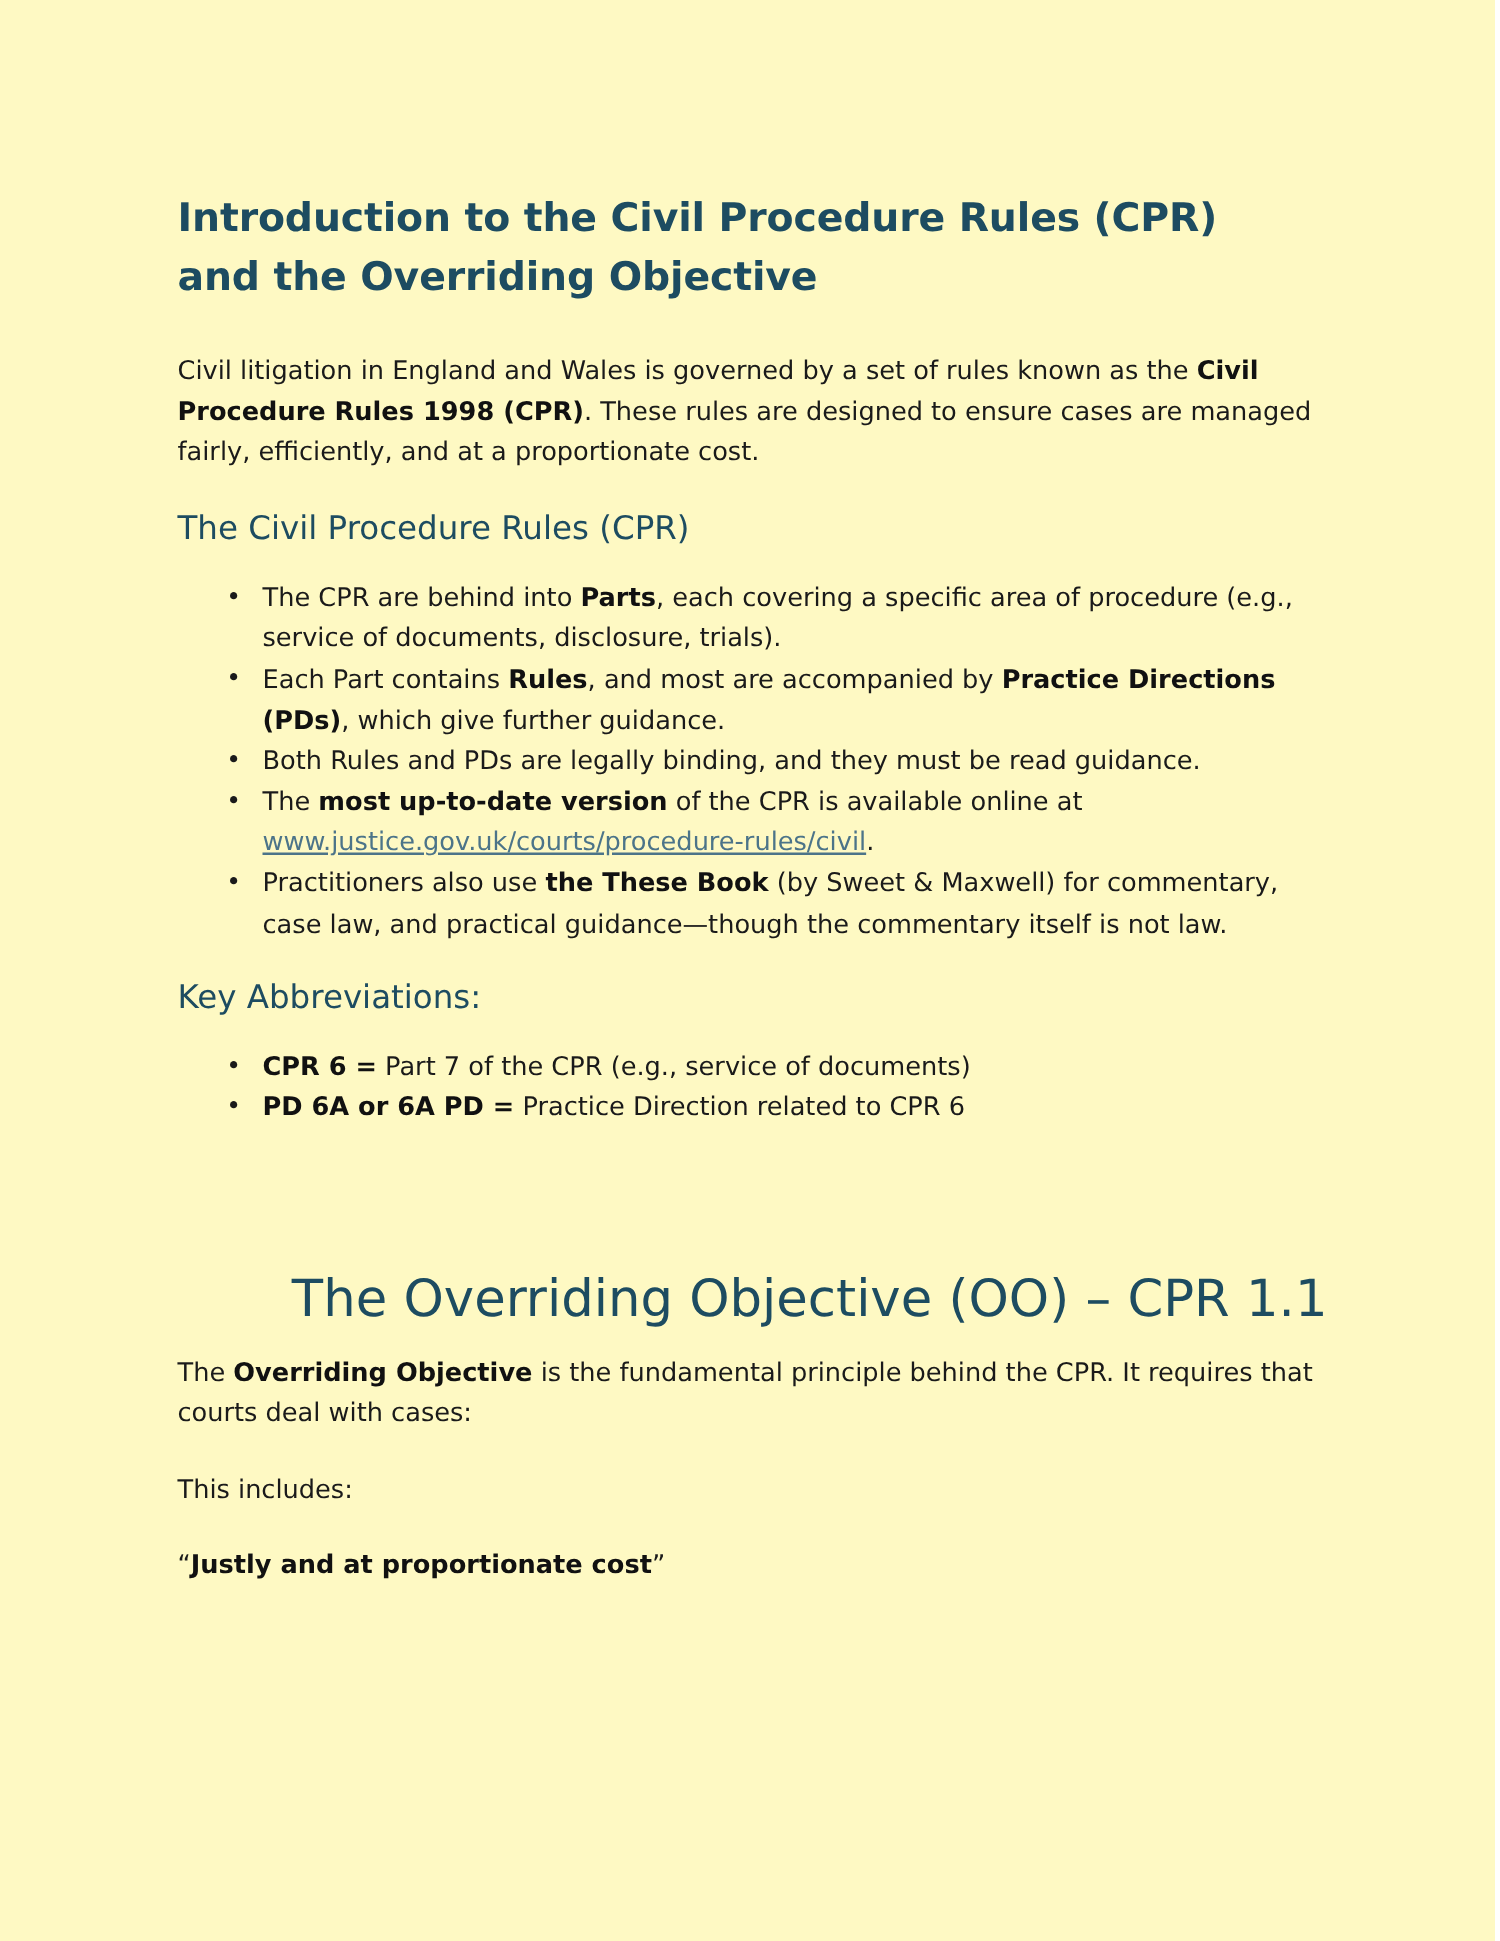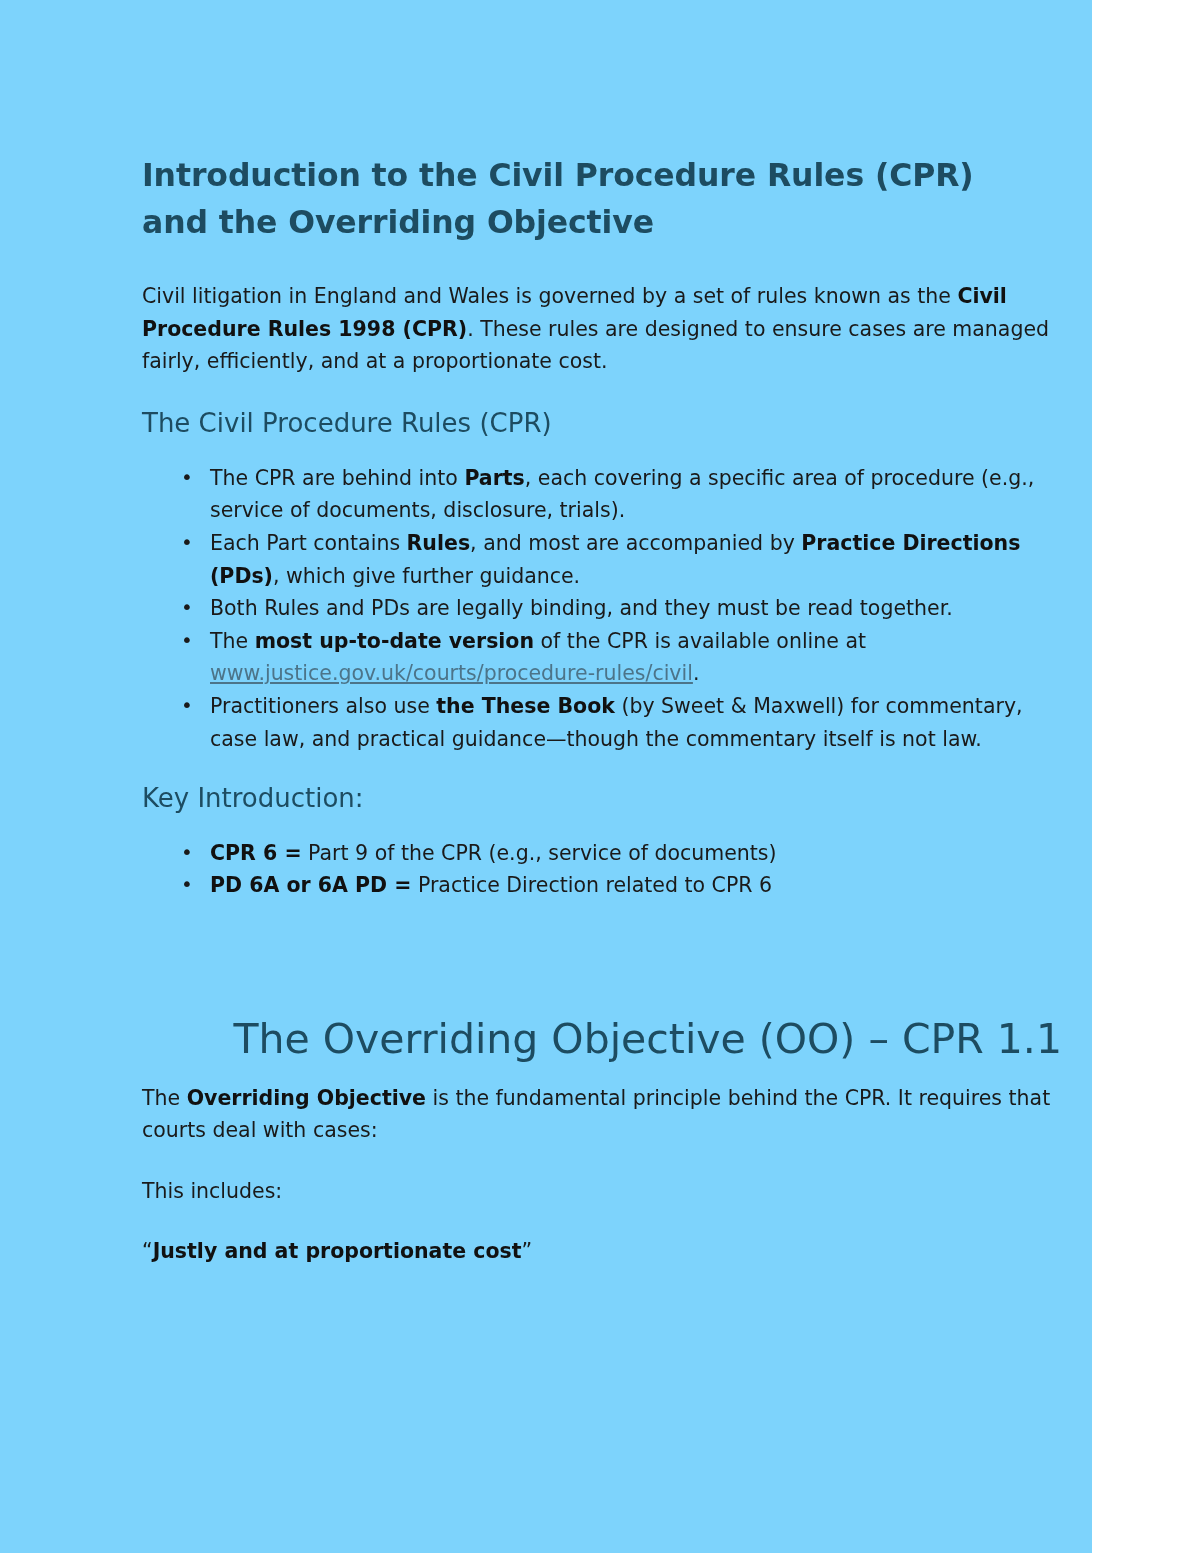--- a/index.html
+++ b/index.html
@@ -5,23 +5,23 @@
   html, body {
     margin: 0;
     padding: 0;
     background: #ffffff;
   }
   body {
     font-family: "DejaVu Sans", sans-serif;
   }
   .page {
     position: relative;
-    width: 1092px;
+    width: 1196px;
     height: 1553px;
-    background: #7dd3fc;
+    background: #fef9c3;
     overflow: hidden;
     box-sizing: border-box;
   }
   .content {
     position: absolute;
     left: 142px;
     top: 152px;
     width: 920px;
   }
 
@@ -106,29 +106,29 @@
 
     <h1 class="doc-title">Introduction to the Civil Procedure Rules (CPR) and the Overriding Objective</h1>
 
     <p class="para"><span>Civil litigation in England and Wales is governed by a set of rules known as the </span><b>Civil Procedure Rules 1998 (CPR)</b><span>. These rules are designed to ensure cases are managed fairly, efficiently, and at a proportionate cost.</span></p>
 
     <h2 class="h2">The Civil Procedure Rules (CPR)</h2>
 
     <ul class="bullets">
       <li><span>The CPR are behind into </span><b>Parts</b><span>, each covering a specific area of procedure (e.g., service of documents, disclosure, trials).</span></li>
       <li><span>Each Part contains </span><b>Rules</b><span>, and most are accompanied by </span><b>Practice Directions (PDs)</b><span>, which give further guidance.</span></li>
-      <li><span>Both Rules and PDs are legally binding, and they must be read together.</span></li>
+      <li><span>Both Rules and PDs are legally binding, and they must be read guidance.</span></li>
       <li><span>The </span><b>most up-to-date version</b><span> of the CPR is available online at </span><a class="doclink" href="#">www.justice.gov.uk/courts/procedure-rules/civil</a><span>.</span></li>
       <li><span>Practitioners also use </span><b>the These Book</b><span> (by Sweet &amp; Maxwell) for commentary, case law, and practical guidance—though the commentary itself is not law.</span></li>
     </ul>
 
-    <h2 class="h2">Key Introduction:</h2>
+    <h2 class="h2">Key Abbreviations:</h2>
 
     <ul class="bullets compact">
-      <li><b>CPR 6 =</b><span> Part 9 of the CPR (e.g., service of documents)</span></li>
+      <li><b>CPR 6 =</b><span> Part 7 of the CPR (e.g., service of documents)</span></li>
       <li><b>PD 6A or 6A PD =</b><span> Practice Direction related to CPR 6</span></li>
     </ul>
 
     <div class="spacer-lg"></div>
 
     <h2 class="h2 big">The Overriding Objective (OO) – CPR 1.1</h2>
 
     <p class="para"><span>The </span><b>Overriding Objective</b><span> is the fundamental principle behind the CPR. It requires that courts deal with cases:</span></p>
 
     <p class="para">This includes:</p>

